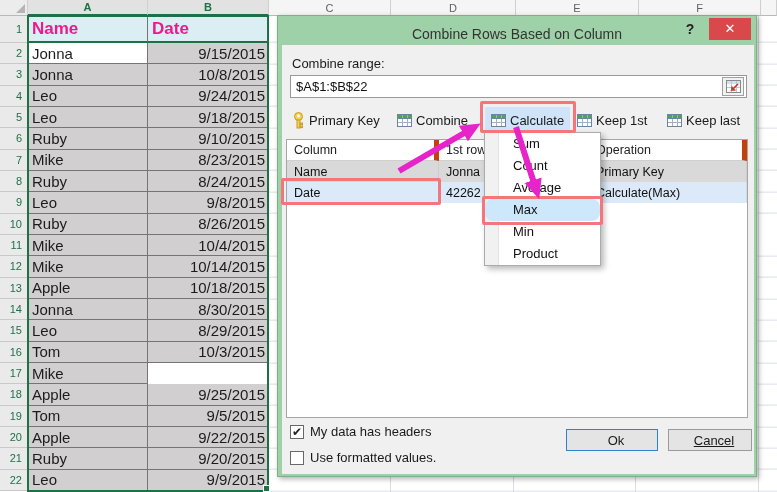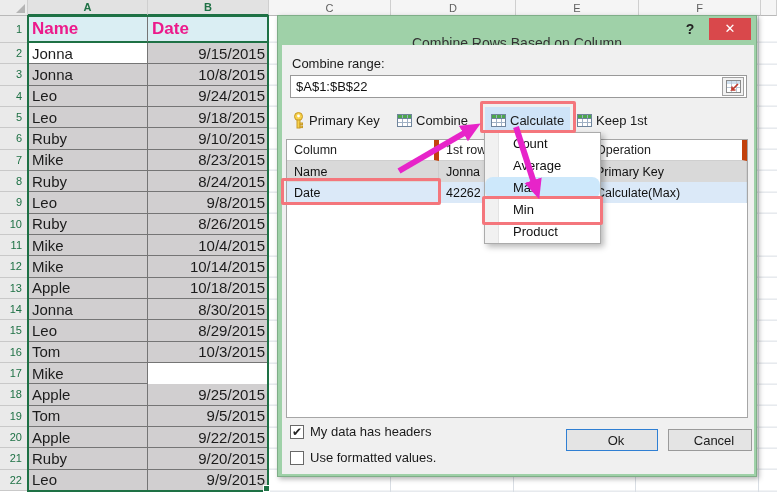--- a/index.html
+++ b/index.html
@@ -39,21 +39,21 @@
   .head1 .cell{background:#daeef3;color:#ec1a8b;font-weight:bold;font-size:17px;
         border-bottom:2px solid #1e7145;}
   .sel-border{position:absolute;left:27px;top:15px;width:242px;height:477px;z-index:3;
         border:2px solid #1e7145;pointer-events:none;}
   .fill-handle{position:absolute;left:263px;top:485px;width:7px;height:7px;z-index:4;
         background:#1e7145;border:1px solid #fff;}
 
   
   .dialog{position:absolute;left:277px;top:15px;width:480px;height:462px;z-index:5;
         background:#9fd1a8;border:1px solid #7fae88;box-shadow:2px 2px 5px rgba(0,0,0,.3);}
-  .dlg-title{position:absolute;left:0;top:13px;width:100%;height:28px;line-height:28px;
+  .dlg-title{position:absolute;left:0;top:4px;width:100%;height:28px;line-height:28px;
         text-align:center;font-size:14px;color:#333;}
   .dlg-help{position:absolute;top:3px;right:56px;width:20px;height:21px;line-height:21px;
         text-align:center;font-weight:bold;font-size:14px;color:#222;}
   .dlg-close{position:absolute;top:2px;right:5px;width:42px;height:22px;line-height:22px;
         text-align:center;background:#d9484b;color:#fff;font-size:13px;cursor:default;}
   .dlg-body{position:absolute;left:4px;top:29px;width:472px;height:429px;background:#f0f0f0;}
 
   .lbl-range{position:absolute;left:14px;top:40px;font-size:13px;color:#1a1a1a;}
   .inp-range{position:absolute;left:12px;top:59px;width:457px;height:23px;background:#fff;
         border:1px solid #999;font-size:13px;padding:0 26px 0 5px;color:#111;
@@ -76,21 +76,21 @@
   .lv-row.gray{background:#d9d9d9;}
   .lv-row.blue{background:#dbe9f8;}
   .c.w1{width:152px;}.c.w2{width:150px;}.c.w3{width:158px;}
 
   .chk{position:absolute;left:12px;display:flex;align-items:center;gap:6px;font-size:13px;color:#1a1a1a;}
   .chk .box{width:14px;height:14px;background:#fff;border:1px solid #686868;
       display:flex;align-items:center;justify-content:center;font-size:12px;color:#222;line-height:1;}
   .btn{position:absolute;top:413px;height:22px;background:#e4e4e4;border:1px solid #9a9a9a;
       font-size:13px;color:#1a1a1a;display:flex;align-items:center;justify-content:center;padding-left:8px;}
   .btn.ok{left:288px;width:92px;border:1px solid #2f7fd3;}
-  .btn.cancel{left:390px;width:84px;}
+  .btn.cancel{left:390px;width:84px;text-decoration:underline;}
 
   
   .menu{position:absolute;left:484px;top:132px;width:117px;z-index:10;background:#fff;
       border:1px solid #ababab;box-shadow:3px 3px 6px rgba(0,0,0,.28);
       background-image:linear-gradient(to right,#f1f1f1 0 13px,#e3e3e3 13px 14px,#fff 14px);}
   .mitem{height:22px;line-height:22px;padding-left:28px;font-size:13px;color:#111;}
   .mitem.sel{background:#cde8fb;border-radius:8px;}
 
   
   .ann{position:absolute;border:3px solid #f4767c;border-radius:2px;z-index:20;pointer-events:none;}
@@ -318,20 +318,33 @@
         <rect x="0.5" y="0.5" width="14" height="12" fill="#fff" stroke="#6f849c"></rect>
         <rect x="1" y="1" width="4" height="3" fill="#4ca64c"></rect>
           <rect x="6" y="1" width="4" height="3" fill="#4ca64c"></rect>
           <rect x="11" y="1" width="3" height="3" fill="#4ca64c"></rect>
         <line x1="5.5" y1="1" x2="5.5" y2="12" stroke="#9fb0c4"></line>
           <line x1="10.5" y1="1" x2="10.5" y2="12" stroke="#9fb0c4"></line>
         <line x1="1" y1="4.5" x2="14" y2="4.5" stroke="#6f849c"></line>
           <line x1="1" y1="8.5" x2="14" y2="8.5" stroke="#9fb0c4"></line>
       </svg>
       <span>Keep 1st</span>
+    </div>
+    <div class="tbtn" style="left:389px">
+      <svg class="icon-table" width="15" height="13" viewBox="0 0 15 13">
+        <rect x="0.5" y="0.5" width="14" height="12" fill="#fff" stroke="#6f849c"></rect>
+        <rect x="1" y="1" width="4" height="3" fill="#4ca64c"></rect>
+          <rect x="6" y="1" width="4" height="3" fill="#4ca64c"></rect>
+          <rect x="11" y="1" width="3" height="3" fill="#4ca64c"></rect>
+        <line x1="5.5" y1="1" x2="5.5" y2="12" stroke="#9fb0c4"></line>
+          <line x1="10.5" y1="1" x2="10.5" y2="12" stroke="#9fb0c4"></line>
+        <line x1="1" y1="4.5" x2="14" y2="4.5" stroke="#6f849c"></line>
+          <line x1="1" y1="8.5" x2="14" y2="8.5" stroke="#9fb0c4"></line>
+      </svg>
+      <span>Keep last</span>
     </div>
 
     <div class="lv">
       <div class="lv-head">
         <div class="c w1">Column</div>
         <div class="c w2">1st row</div>
         <div class="c w3">Operation</div>
       </div>
       <div class="lv-row gray">
         <div class="c w1">Name</div>
@@ -351,20 +364,21 @@
     </div>
     <div class="chk" style="top:434px">
       <span class="box"></span>
       <span>Use formatted values.</span>
     </div>
     <div class="btn ok">Ok</div>
     <div class="btn cancel">Cancel</div>
   </div>
 
   <div class="menu" id="menu-items">
+  <div class="mitem">Sum</div>
 
   <div class="mitem">Count</div>
 
   <div class="mitem">Average</div>
 
   <div class="mitem sel">Max</div>
 
   <div class="mitem">Min</div>
 
   <div class="mitem">Product</div>

